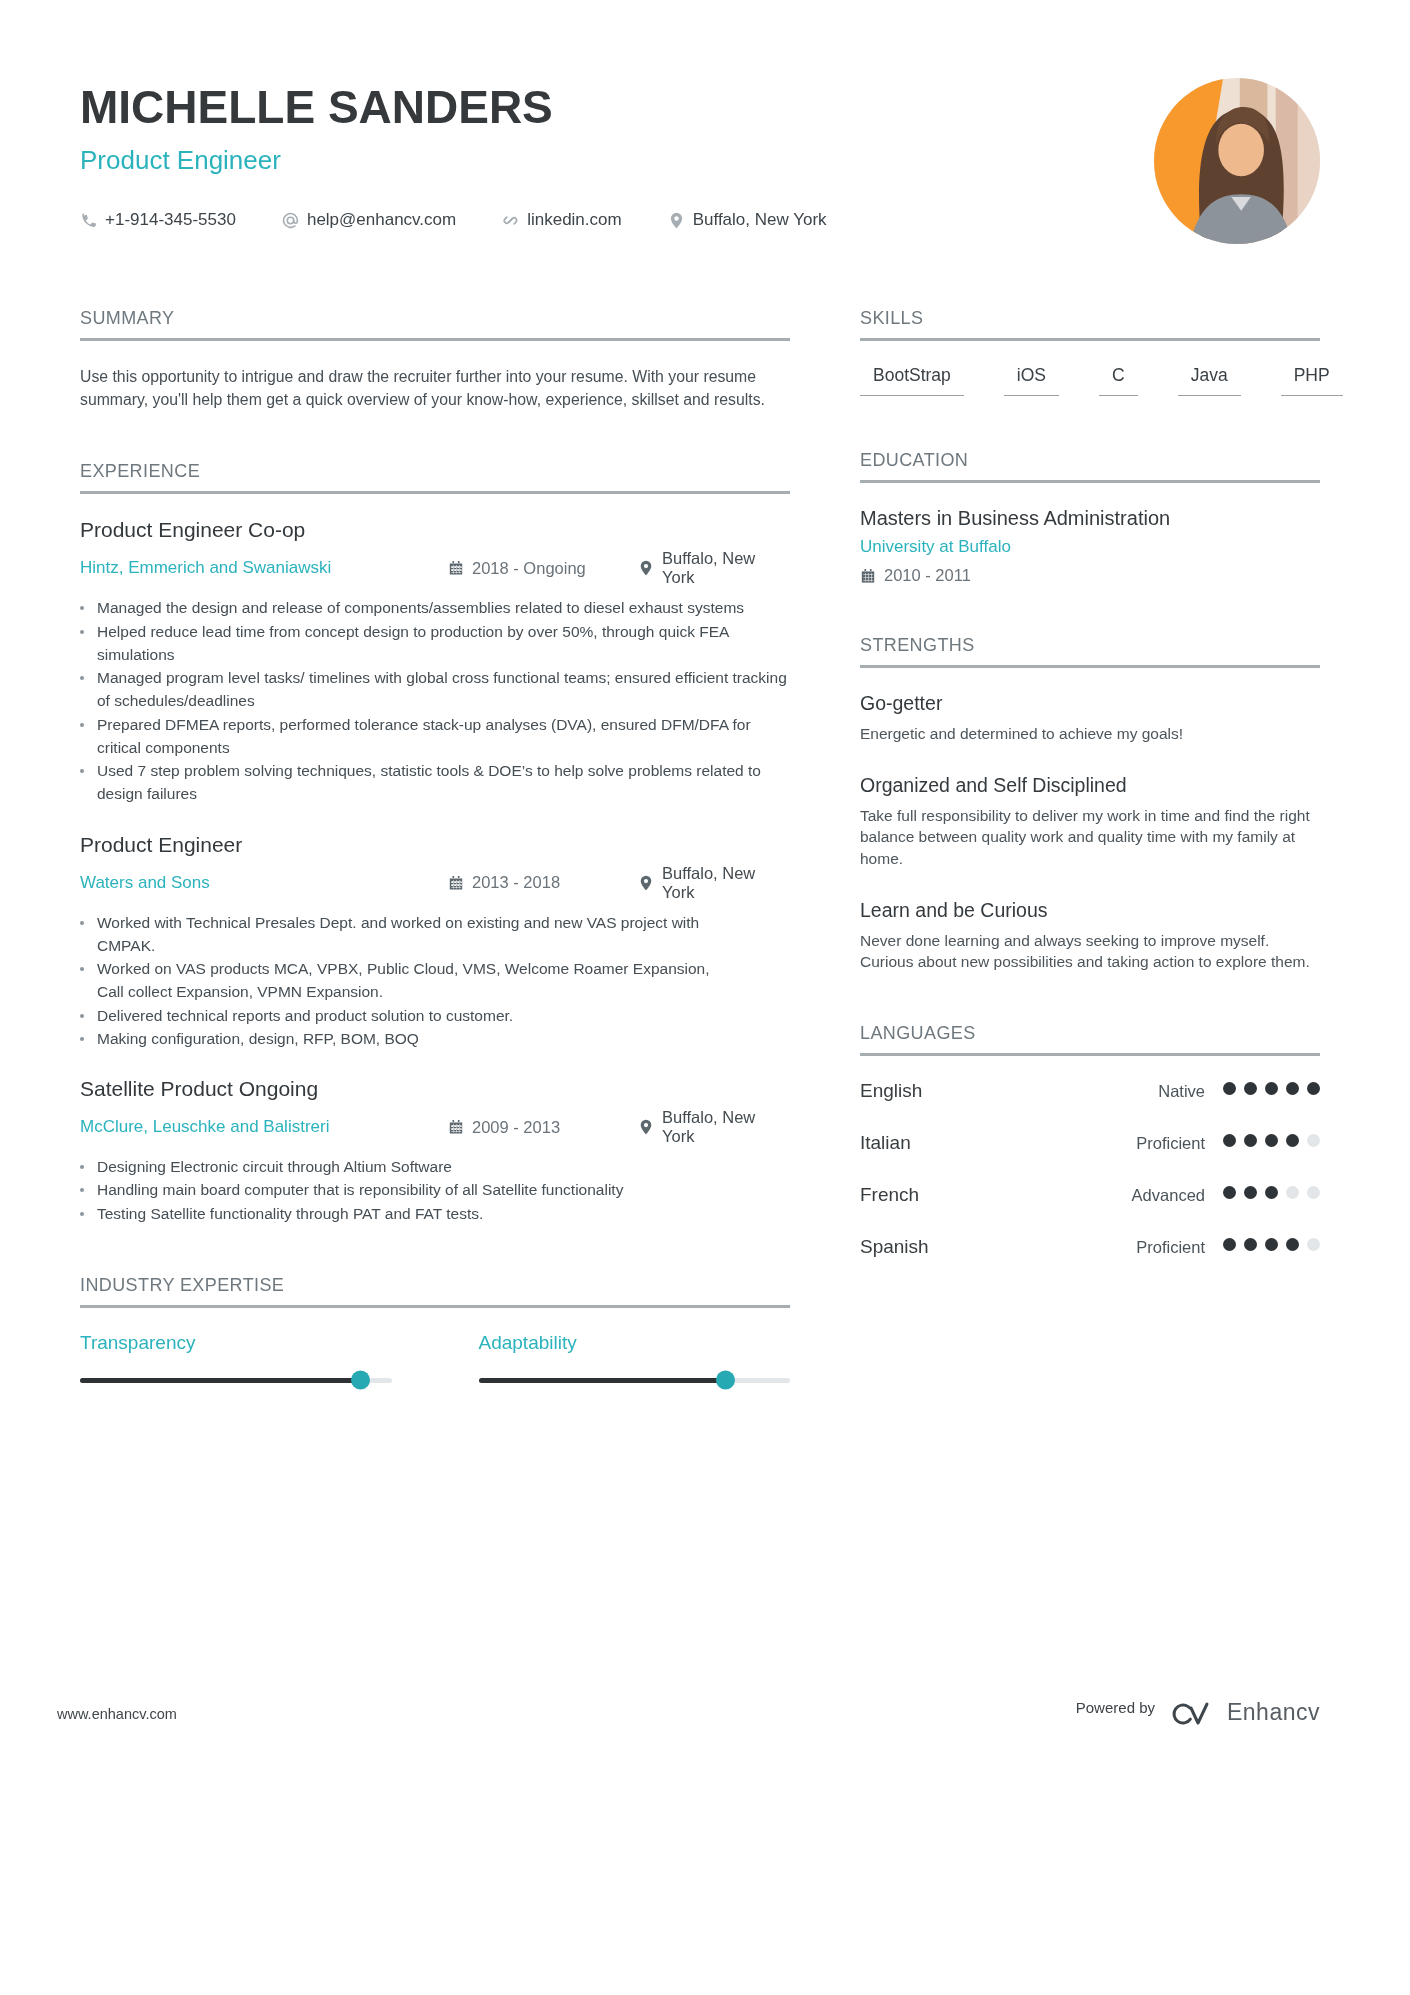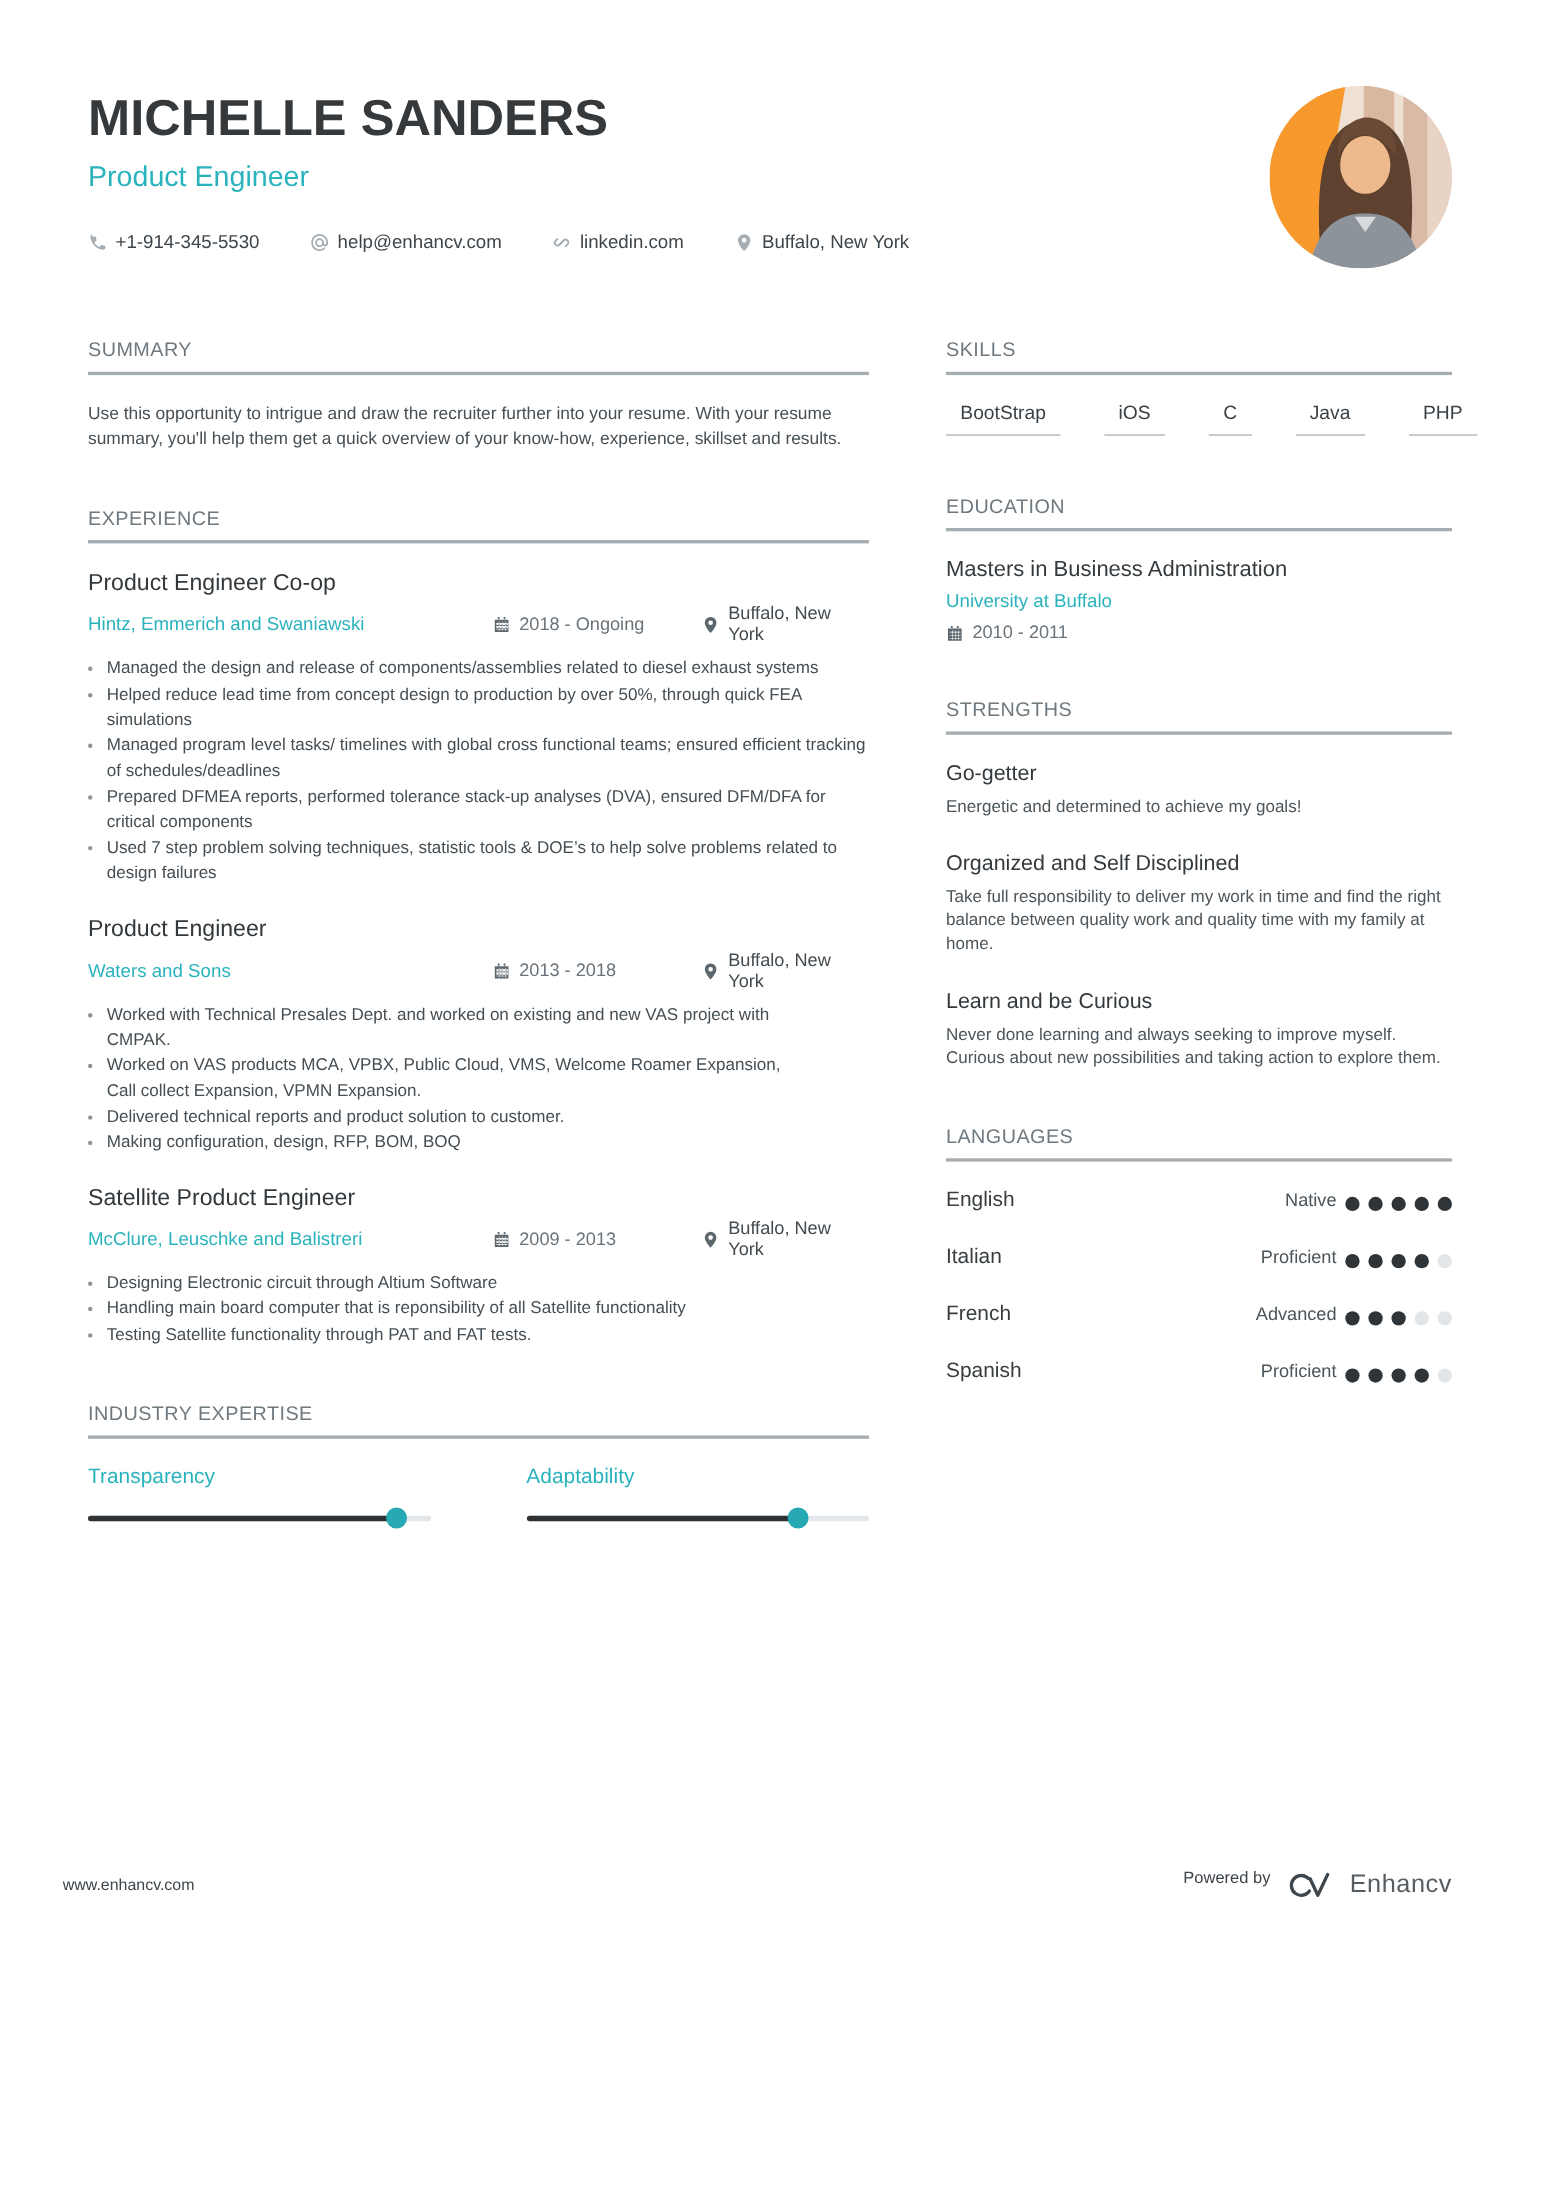--- a/index.html
+++ b/index.html
@@ -56,21 +56,21 @@
   .edu-degree{ font-size:20px; color:#343a3e; font-weight:400; }
   .edu-school{ font-size:17px; color:#2bb3bd; margin-top:7px; }
   .edu-dates{ display:flex; align-items:center; gap:8px; font-size:16.5px; color:#6a737a; margin-top:9px; }
   .strength{ margin-bottom:29px; }
   .strength:last-child{ margin-bottom:0; }
   .strength-t{ font-size:19.5px; font-weight:500; color:#33393d; }
   .strength-x{ font-size:15.5px; color:#4c555b; line-height:1.4; margin-top:8px; }
   .lang-row{ display:flex; align-items:center; justify-content:space-between; margin-bottom:30px; }
   .lang-row:last-child{ margin-bottom:0; }
   .lang-name{ font-size:19px; color:#383d40; }
-  .lang-right{ display:flex; align-items:flex-end; gap:8px; }
+  .lang-right{ display:flex; align-items:flex-start; gap:18px; }
   .lang-level{ font-size:16.5px; color:#4a545a; }
   .dots{ display:flex; gap:8px; }
   .dot{ width:13px; height:13px; border-radius:50%; background:#e3e6e8; }
   .dot.filled{ background:#2f3438; }
   
   .footer{
     margin-top:auto; display:flex; justify-content:space-between; align-items:center;
     padding:0 0 52px 0; margin-left:-23px;
   }
   .site-url{ font-size:14.5px; color:#3f474c; }
@@ -250,21 +250,21 @@
                   </li>
 
                   <li>
                     <span class="b-dot"></span>
                     <span class="b-text">Making configuration, design, RFP, BOM, BOQ</span>
                   </li>
                 </ul>
             </article>
 
             <article class="job">
-              <h3 class="job-t">Satellite Product Engineer</h3>
+              <h3 class="job-t">Satellite Product Ongoing</h3>
               <div class="job-meta">
                 <span class="company">McClure, Leuschke and Balistreri</span>
                 <span class="meta-item dates">
                   <span class="micon">
                     <svg viewBox="0 0 16 16">
                       <path fill="#5d676e" d="M4.5 1h1.6v2H4.5zM9.9 1h1.6v2H9.9z"></path>
                       <path fill="#5d676e" d="M1.8 3.4h12.4v11.2H1.8zm1.5 3v1.7h1.8V6.4zm3 0v1.7h1.8V6.4zm3 0v1.7h1.8V6.4zm3 0v1.7h1.4V6.4zm-9 3v1.7h1.8V9.4zm3 0v1.7h1.8V9.4zm3 0v1.7h1.8V9.4zm3 0v1.7h1.4V9.4z" fill-rule="evenodd"></path>
                       <path fill="#fff" d="M3.3 6.4h9.9v.5H3.3zM3.3 9.2h9.9v.5H3.3zM3.3 12h9.9v.5H3.3zM5.5 5h.5v8.5h-.5zM8.4 5h.5v8.5h-.5zM11.3 5h.5v8.5h-.5z"></path>
                     </svg>
                   </span>

